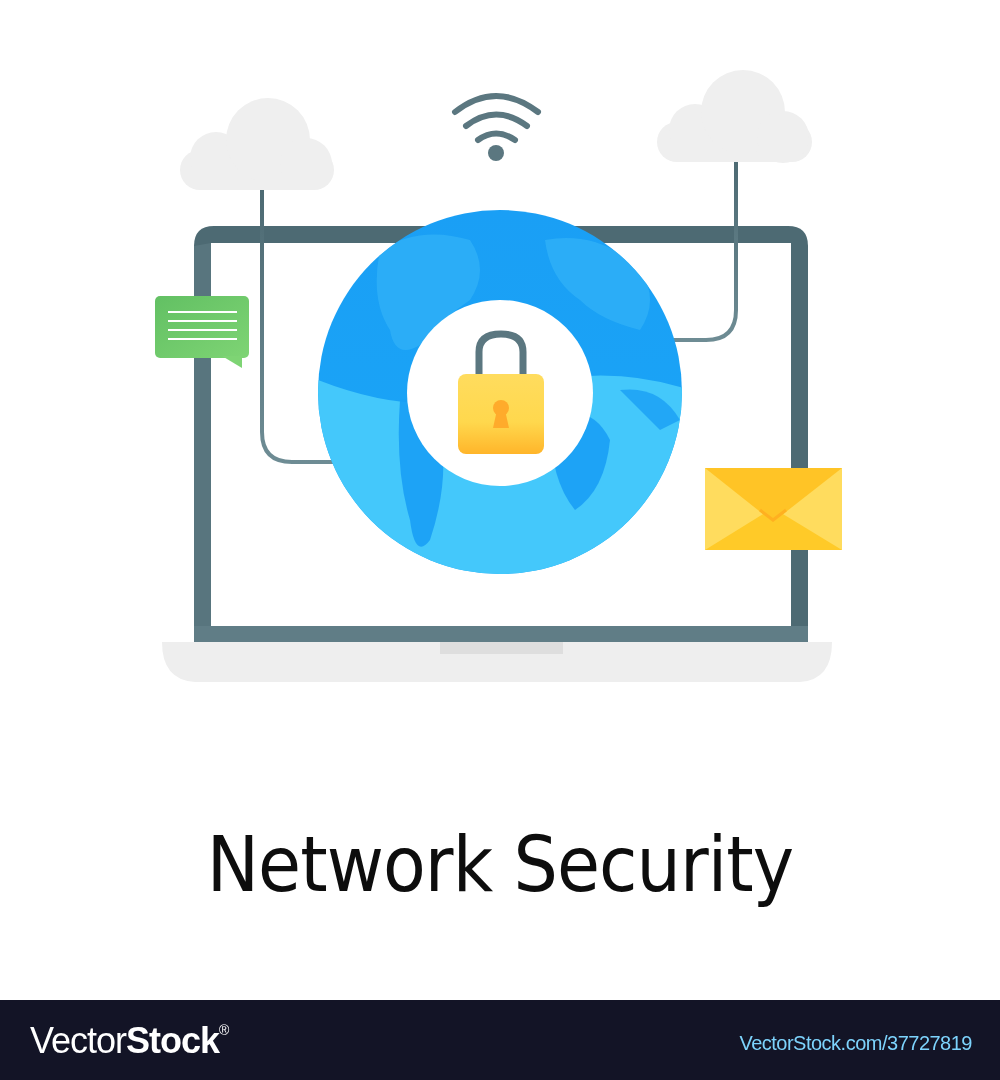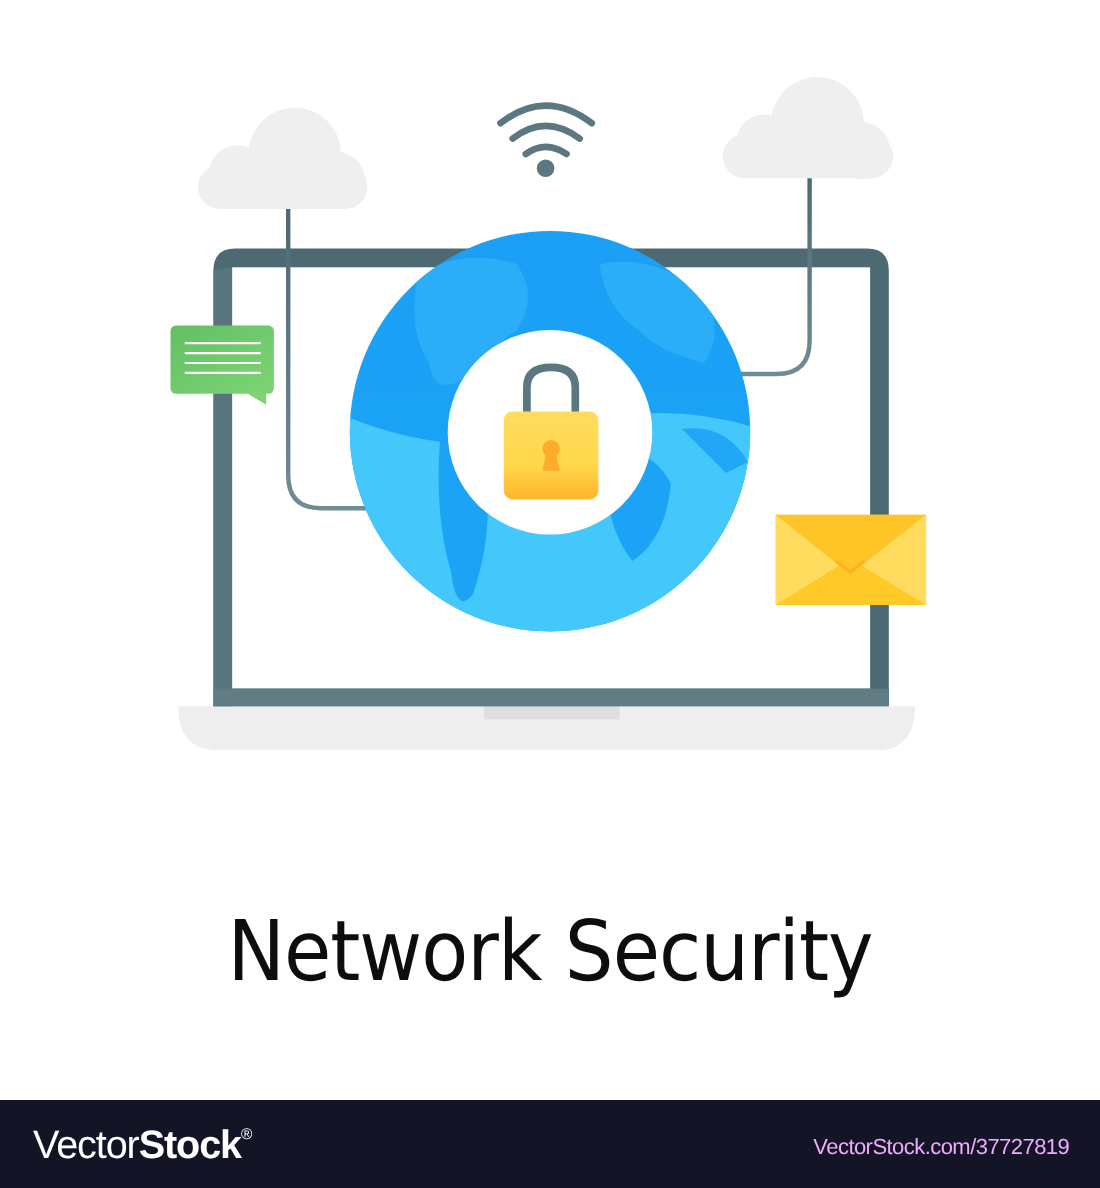--- a/index.html
+++ b/index.html
@@ -17,21 +17,21 @@
       position: absolute; left: 0; top: 1000px; width: 1000px; height: 80px; background: #131426;
     }
     .brand {
       position: absolute; left: 30px; top: 20px; color: #ffffff; font-size: 36px;
       font-family: "Liberation Sans", sans-serif; letter-spacing: -1px;
     }
     .brand .light { font-weight: 300; }
     .brand .bold { font-weight: 700; }
     .brand sup { font-size: 14px; vertical-align: top; position: relative; top: 2px; }
     .ref {
-      position: absolute; right: 28px; top: 32px; color: #f0abfc; font-size: 20px;
+      position: absolute; right: 28px; top: 32px; color: #7dd3fc; font-size: 20px;
       font-family: "Liberation Sans", sans-serif; letter-spacing: -0.5px;
     }
   </style>
 </head>
 <body>
 
 <svg class="art" viewBox="0 0 1000 760" xmlns="http://www.w3.org/2000/svg">
   <defs>
     <linearGradient id="globeGrad" x1="0" y1="0" x2="0" y2="1">
       <stop offset="0" stop-color="#1a9ff5"></stop>

